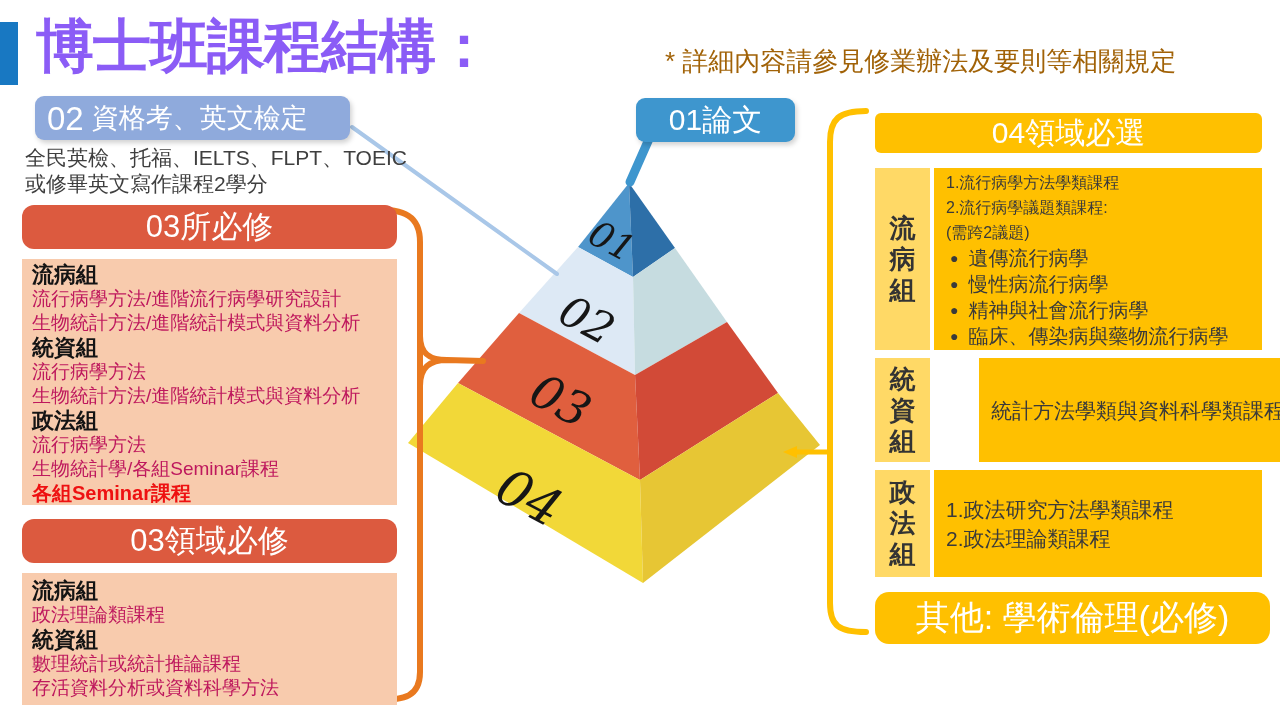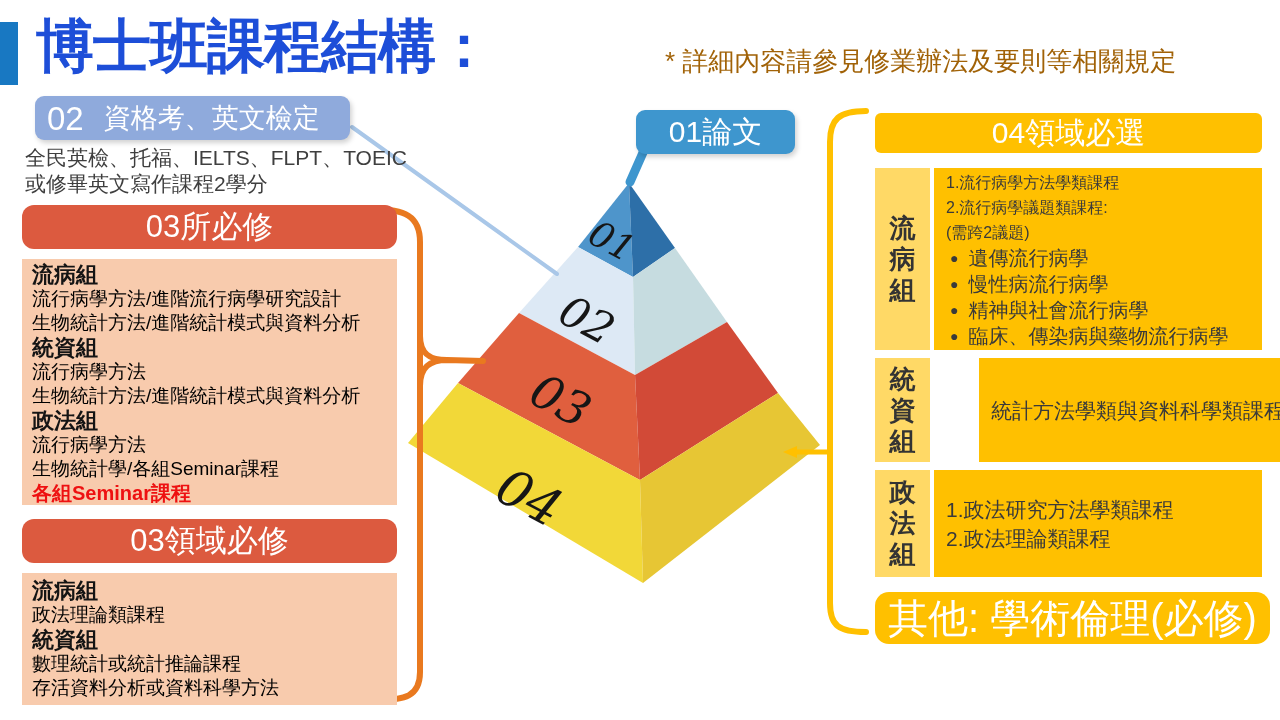--- a/index.html
+++ b/index.html
@@ -1,54 +1,54 @@
 <!DOCTYPE html>
 <html><head>
 <meta charset="utf-8">
 <style>
   html,body{margin:0;padding:0;background:#fff;}
   #canvas{position:relative;width:1280px;height:720px;background:#ffffff;overflow:hidden;
           font-family:"Liberation Sans","DejaVu Sans",sans-serif;}
   .abs{position:absolute;}
   
   .title-bar{left:0;top:22px;width:18px;height:63px;background:#1878C2;}
-  .page-title{left:36px;top:8px;font-size:58px;font-weight:bold;color:#1d4ed8;letter-spacing:-1px;white-space:nowrap;}
+  .page-title{left:36px;top:8px;font-size:58px;font-weight:bold;color:#8b5cf6;letter-spacing:-1px;white-space:nowrap;}
   .top-note{left:665px;top:44px;font-size:26px;color:#a16207;white-space:nowrap;}
   
   .qual-box{left:35px;top:96px;width:315px;height:44px;background:#8FAADC;border-radius:9px;
             color:#fff;display:flex;align-items:center;padding-left:12px;box-sizing:border-box;
             box-shadow:2px 3px 5px rgba(0,0,0,.18);white-space:nowrap;}
   .qual-num{font-size:33px;line-height:33px;}
-  .qual-label{font-size:27px;margin-left:20px;}
+  .qual-label{font-size:27px;margin-left:8px;}
   .qual-desc{left:25px;top:145px;font-size:21px;color:#3F3F3F;line-height:26px;white-space:nowrap;}
   
   .red-header{left:22px;width:375px;height:44px;background:#DC5A3F;border-radius:12px;color:#fff;
               font-size:31px;display:flex;align-items:center;justify-content:center;box-sizing:border-box;}
   .orange-panel{left:22px;width:375px;background:#F8CBAD;box-sizing:border-box;padding:3px 10px;}
   .grp-name{font-size:22px;font-weight:bold;color:#141414;line-height:25px;}
-  .grp-course{font-size:19px;color:#000000;line-height:24px;white-space:nowrap;}
+  .grp-course{font-size:19px;color:#be185d;line-height:24px;white-space:nowrap;}
   .seminar{font-size:20px;font-weight:bold;color:#EE1111;line-height:24px;}
   
   .thesis-box{left:636px;top:98px;width:159px;height:44px;background:#3E96CE;border-radius:9px;color:#fff;
               font-size:30px;display:flex;align-items:center;justify-content:center;
-              box-shadow:2px 3px 5px rgba(0,0,0,.18);margin-top:12px;}
+              box-shadow:2px 3px 5px rgba(0,0,0,.18);}
   
   .gold-header{left:875px;top:113px;width:387px;height:40px;background:#FFC000;border-radius:6px;color:#fff;
                font-size:30px;display:flex;align-items:center;justify-content:center;text-align:center;}
   .group-cell{left:875px;width:55px;background:#FFD966;display:flex;align-items:center;justify-content:center;}
   .group-cell .vtxt{width:28px;font-size:26px;font-weight:bold;color:#333;line-height:31px;
                     word-break:break-all;text-align:center;}
   .content-cell{left:934px;width:328px;background:#FFC000;box-sizing:border-box;color:#3A3A3A;
                 display:flex;flex-direction:column;justify-content:center;padding:6px 12px;}
   .content-cell .ln{font-size:16px;line-height:25px;white-space:nowrap;}
   .content-cell .ln2{font-size:21px;line-height:29px;white-space:nowrap;}
   .bullet-row{display:flex;font-size:20px;line-height:26px;white-space:nowrap;}
   .bullet-dot{font-size:14px;margin:0 10px 0 4px;line-height:26px;}
   .other-box{left:875px;top:592px;width:395px;height:52px;background:#FFC000;border-radius:14px;color:#fff;
-             font-size:40px;display:flex;align-items:center;justify-content:center;white-space:nowrap;}
+             font-size:34px;display:flex;align-items:center;justify-content:center;white-space:nowrap;}
   svg{position:absolute;left:0;top:0;pointer-events:none;}
   .pyr-num{font-family:"DejaVu Serif","Liberation Serif",serif;font-style:italic;fill:#161616;}
 </style>
 </head>
 <body>
 
 <div id="canvas">
 
   <svg width="1280" height="720" viewBox="0 0 1280 720">
 

